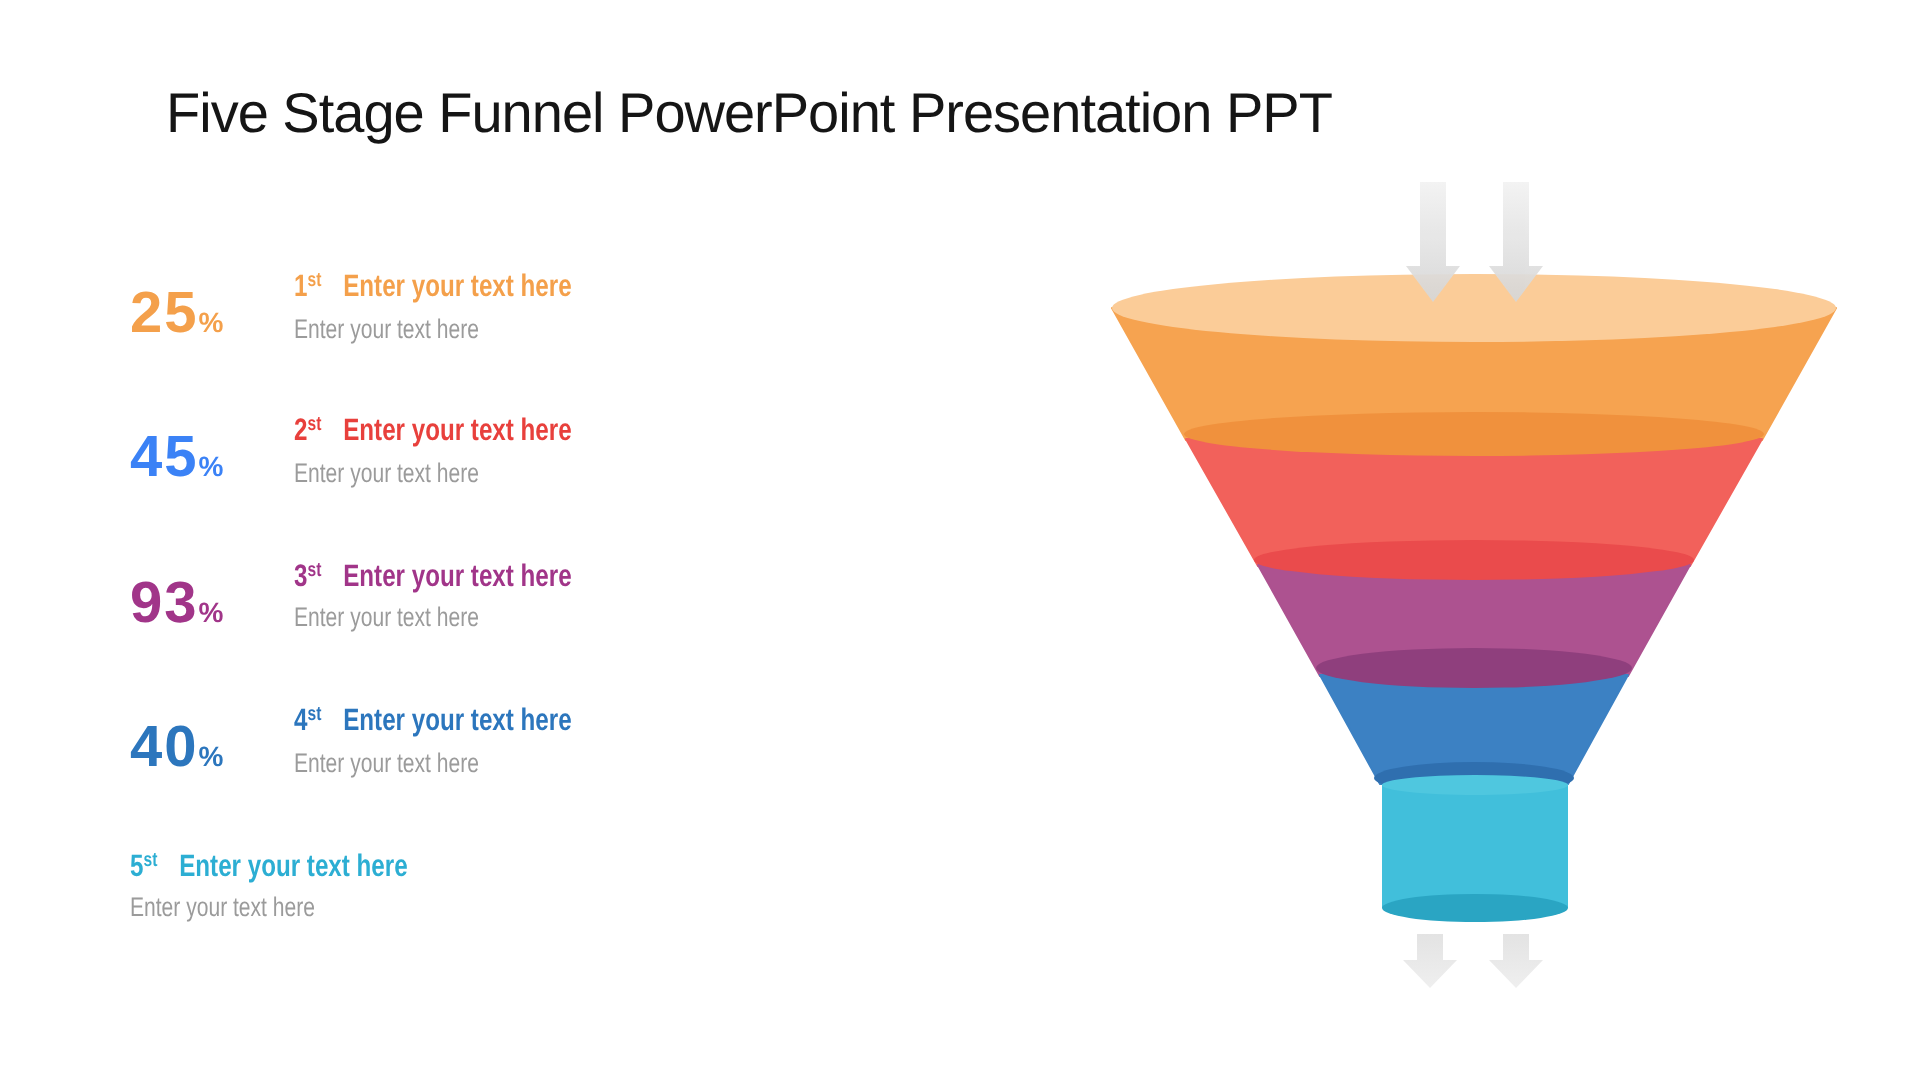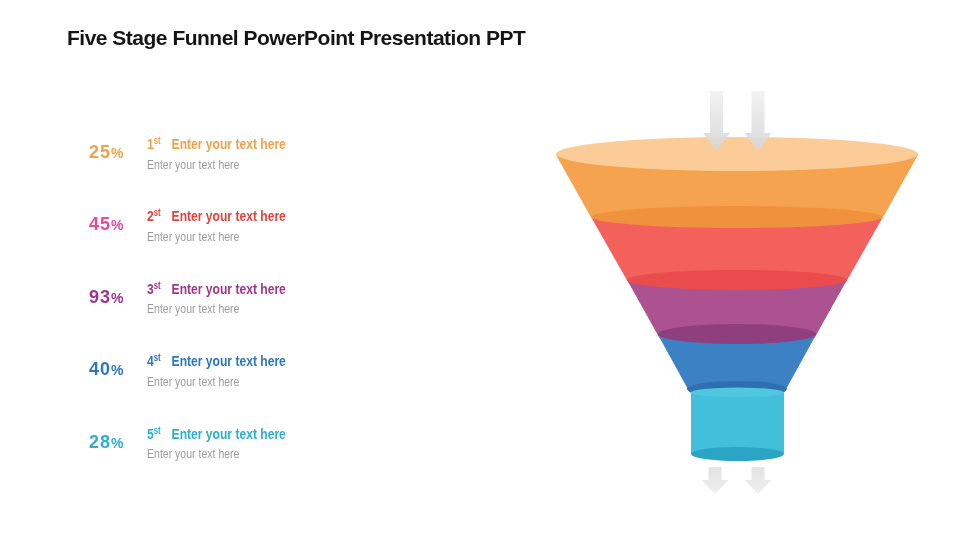--- a/index.html
+++ b/index.html
@@ -1,28 +1,28 @@
 <!DOCTYPE html>
 <html><head>
 <meta charset="utf-8">
 <style>
   html,body{margin:0;padding:0;background:#fff;}
   .slide{
     position:relative;width:960px;height:540px;background:#ffffff;overflow:hidden;
     font-family:"Liberation Sans",sans-serif;
   }
   .title{
-    position:absolute;left:67px;top:26px;margin:0;
-    font-size:21px;font-weight:700;letter-spacing:-0.5px;line-height:1.1;
+    position:absolute;left:67px;top:26px;margin:16px;
+    font-size:28px;font-weight:400;letter-spacing:-0.5px;line-height:1.1;
     white-space:nowrap;
   }
   .stages{position:absolute;left:65px;top:135px;}
   .stage-row{display:flex;align-items:flex-start;height:72.4px;box-sizing:border-box;}
   .stage-pct{width:82px;margin-top:8px;font-weight:700;line-height:1;white-space:nowrap;}
-  .pnum{font-size:18px;letter-spacing:1px;margin-left:24px;}
+  .pnum{font-size:29px;letter-spacing:1px;}
   .psign{font-size:14px;letter-spacing:0;}
   .stage-text{flex:1;}
   .stage-heading{
     font-size:15.5px;font-weight:700;line-height:1.2;white-space:nowrap;
     transform:scaleX(0.78);transform-origin:left top;
   }
   .ord-suf{font-size:10px;font-weight:700;position:relative;top:-5px;}
   .htext{margin-left:14px;}
   .stage-sub{
     font-size:13.5px;line-height:1.2;margin-top:3px;white-space:nowrap;
@@ -80,21 +80,21 @@
 
     <div class="stage-row">
       <div class="stage-pct" style="color: rgb(244, 160, 75);"><span class="pnum">25</span><span class="psign">%</span></div>
       <div class="stage-text">
         <div class="stage-heading" style="color: rgb(244, 160, 75);"><span>1</span><span class="ord-suf">st</span><span class="htext">Enter your text here</span></div>
         <div class="stage-sub" style="color: rgb(155, 155, 155);">Enter your text here</div>
       </div>
     </div>
 
     <div class="stage-row">
-      <div class="stage-pct" style="color: #ec4899;"><span class="pnum">45</span><span class="psign">%</span></div>
+      <div class="stage-pct" style="color: #3b82f6;"><span class="pnum">45</span><span class="psign">%</span></div>
       <div class="stage-text">
         <div class="stage-heading" style="color: rgb(232, 64, 60);"><span>2</span><span class="ord-suf">st</span><span class="htext">Enter your text here</span></div>
         <div class="stage-sub" style="color: rgb(155, 155, 155);">Enter your text here</div>
       </div>
     </div>
 
     <div class="stage-row">
       <div class="stage-pct" style="color: rgb(161, 53, 137);"><span class="pnum">93</span><span class="psign">%</span></div>
       <div class="stage-text">
         <div class="stage-heading" style="color: rgb(161, 53, 137);"><span>3</span><span class="ord-suf">st</span><span class="htext">Enter your text here</span></div>
@@ -104,21 +104,20 @@
 
     <div class="stage-row">
       <div class="stage-pct" style="color: rgb(44, 118, 189);"><span class="pnum">40</span><span class="psign">%</span></div>
       <div class="stage-text">
         <div class="stage-heading" style="color: rgb(44, 118, 189);"><span>4</span><span class="ord-suf">st</span><span class="htext">Enter your text here</span></div>
         <div class="stage-sub" style="color: rgb(155, 155, 155);">Enter your text here</div>
       </div>
     </div>
 
     <div class="stage-row">
-      <div class="stage-pct" style="color: rgb(44, 174, 211);"><span class="pnum">28</span><span class="psign">%</span></div>
       <div class="stage-text">
         <div class="stage-heading" style="color: rgb(44, 174, 211);"><span>5</span><span class="ord-suf">st</span><span class="htext">Enter your text here</span></div>
         <div class="stage-sub" style="color: rgb(155, 155, 155);">Enter your text here</div>
       </div>
     </div>
 
   </div>
 </div>
 
 </body></html>

